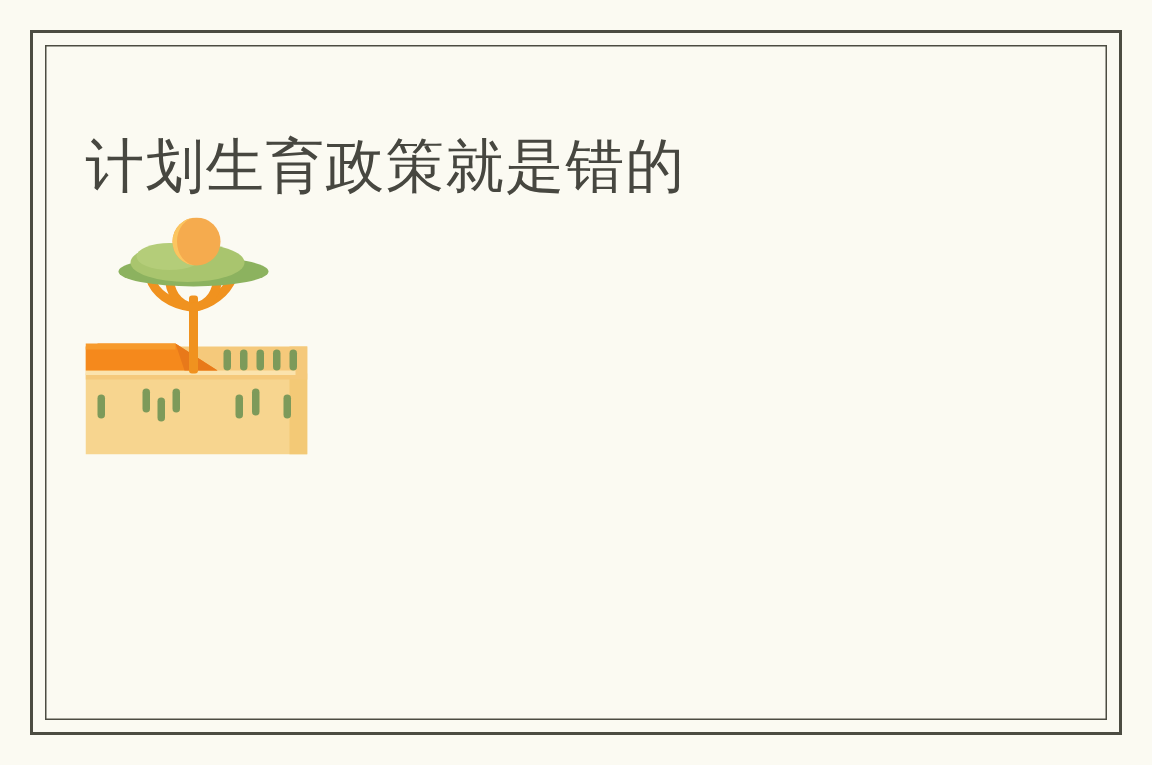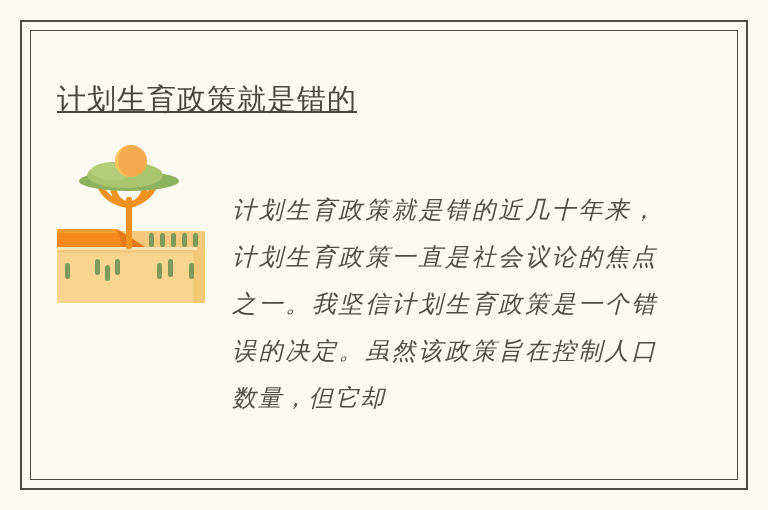--- a/index.html
+++ b/index.html
@@ -42,28 +42,27 @@
     border: 1px solid #4c4c42;
     box-sizing: border-box;
     pointer-events: none;
   }
 
   
   .title {
     position: absolute;
     left: 57px;
     top: 62px;
-    font-size: 29px;
+    font-size: 39px;
     line-height: 1.25;
     color: #474740;
     letter-spacing: 1px;
     font-family: "DejaVu Sans", "Liberation Sans", sans-serif;
     font-weight: 400;
     white-space: nowrap;
-    text-decoration: underline;
   }
 
   
   .content {
     position: absolute;
     left: 57px;
     top: 145px;
     width: 600px;
     height: 265px;
   }
@@ -156,17 +155,16 @@
           <rect x="48" y="120" width="5" height="16" rx="2.5"></rect>
           <rect x="58" y="114" width="5" height="16" rx="2.5"></rect>
           <rect x="100" y="118" width="5" height="16" rx="2.5"></rect>
           <rect x="111" y="114" width="5" height="18" rx="2.5"></rect>
           <rect x="132" y="118" width="5" height="16" rx="2.5"></rect>
         </g>
 
       </svg>
     </div>
 
-    <p class="body-text">计划生育政策就是错的近几十年来，计划生育政策一直是社会议论的焦点之一。我坚信计划生育政策是一个错误的决定。虽然该政策旨在控制人口数量，但它却</p>
 
   </div>
 
 </div>
 
 </body></html>

